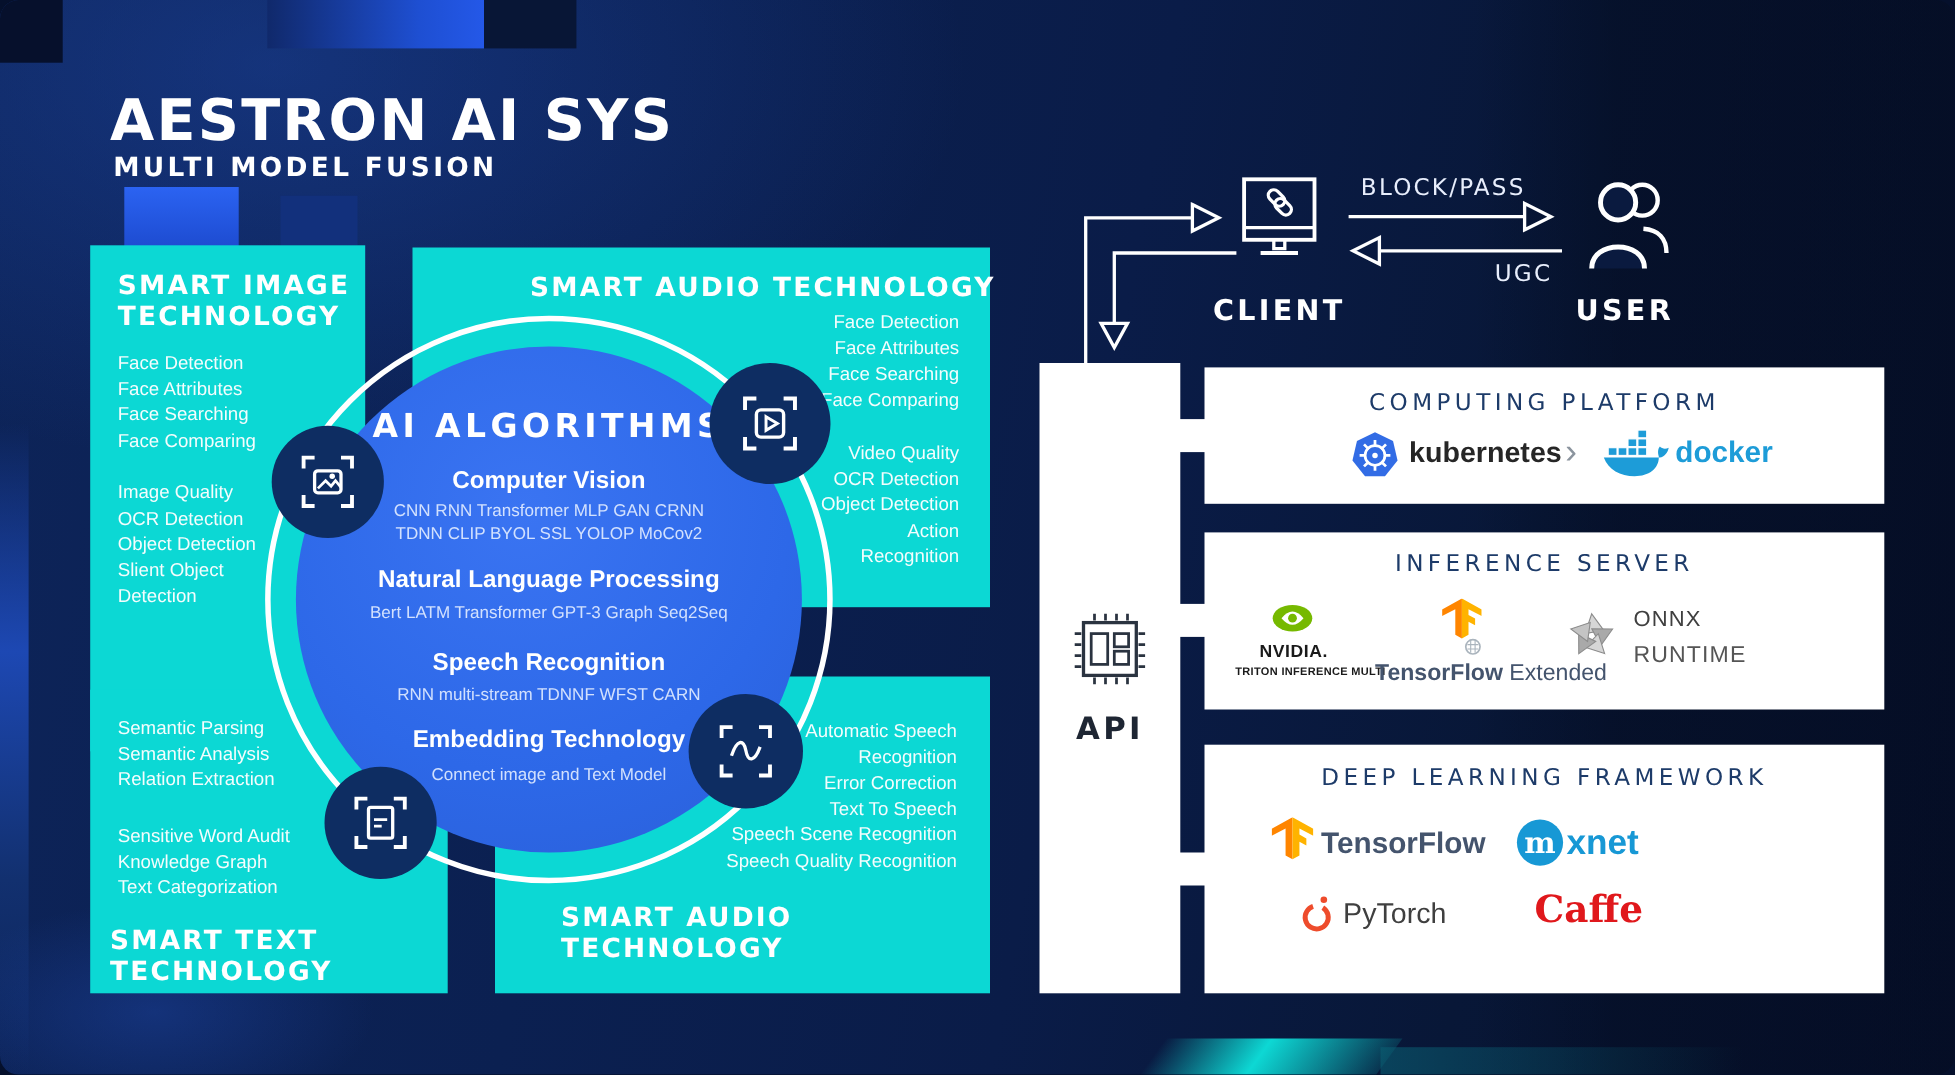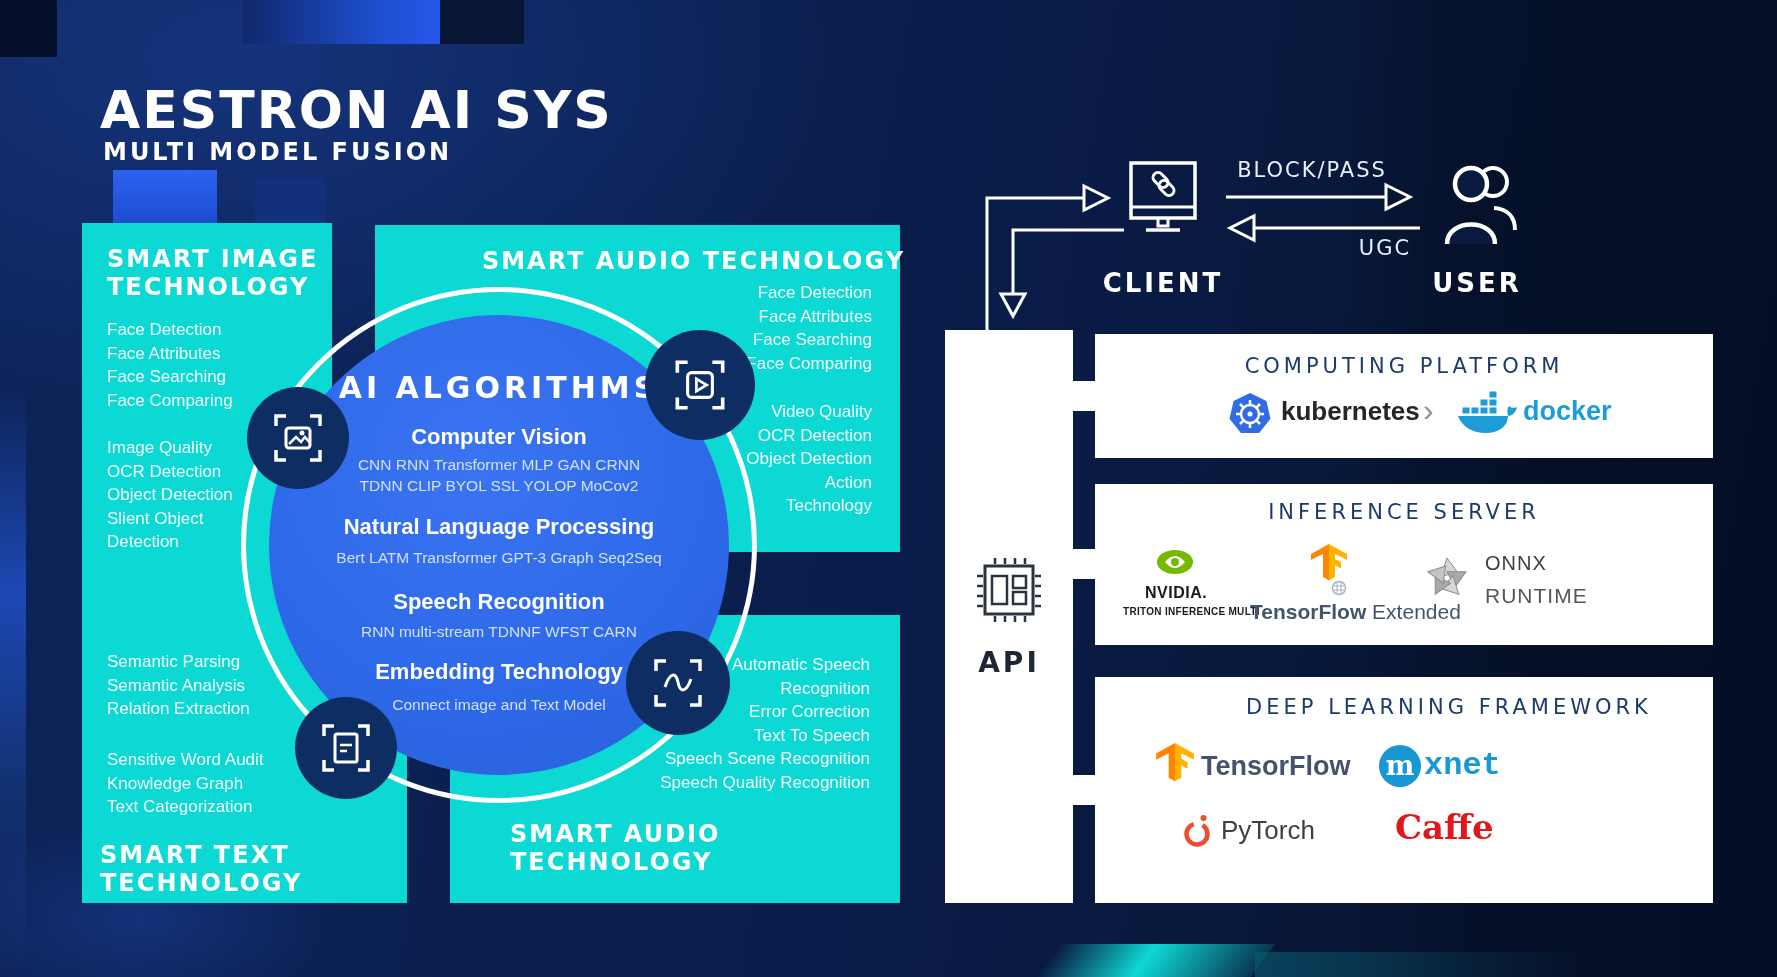--- a/index.html
+++ b/index.html
@@ -3,20 +3,21 @@
 <meta charset="utf-8">
 <style>
   * { margin:0; padding:0; box-sizing:border-box; }
   html,body { background:#05102c; }
   body { font-family:"Liberation Sans", sans-serif; }
   .canvas {
     position:relative; width:1777px; height:977px; overflow:hidden;
     background:
       radial-gradient(900px 520px at 14% 6%, rgba(35,80,185,.38), rgba(0,0,0,0) 70%),
       linear-gradient(100deg,#0d2459 0%, #0b2051 32%, #0a1c48 55%, #081737 76%, #071231 100%);
+    border-radius: 17px;
   }
   .dec { position:absolute; }
   
   .cyan { position:absolute; background:#0cd8d4; }
   .cyan h2 { color:#ffffff; font-family:"DejaVu Sans", sans-serif; font-weight:800;
              font-size:24px; line-height:28px; letter-spacing:2px; }
   .cyan ul { list-style:none; }
   .cyan li { color:#f4fdfd; font-size:17px; line-height:23.5px; }
   .abs { position:absolute; }
   .r ul { text-align:right; }
@@ -91,21 +92,21 @@
     <ul class="abs" style="right:28px;top:56px;width:200px;">
       <li>Face Detection</li>
       <li>Face Attributes</li>
       <li>Face Searching</li>
       <li>Face Comparing</li>
     </ul>
     <ul class="abs" style="right:28px;top:175px;width:200px;">
       <li>Video Quality</li>
       <li>OCR Detection</li>
       <li>Object Detection</li>
-      <li class="narrow-120">Action Technology</li>
+      <li class="narrow-120">Action Recognition</li>
     </ul>
   </div>
 
   <div class="cyan" style="left:82px;top:627px;width:325px;height:276px;">
     <ul class="abs" style="left:25px;top:23px;">
       <li>Semantic Parsing</li>
       <li>Semantic Analysis</li>
       <li>Relation Extraction</li>
     </ul>
     <ul class="abs" style="left:25px;top:121px;">
@@ -272,31 +273,31 @@
         <polygon points="0,-20 11,-5 -6,-2" fill="#d6d6d6" transform="rotate(144)"></polygon>
         <polygon points="0,-20 11,-5 -6,-2" fill="#a9a9a9" transform="rotate(216)"></polygon>
         <polygon points="0,-20 11,-5 -6,-2" fill="#c4c4c4" transform="rotate(288)"></polygon>
       </g>
     </svg>
     <div class="logo-text" style="left:390px;top:68px;font-size:20px;color:#3f3f3f;letter-spacing:1px;">ONNX</div>
     <div class="logo-text" style="left:390px;top:100px;font-size:21px;color:#555555;letter-spacing:1px;">RUNTIME</div>
   </div>
 
   <div class="wpanel" style="top:677px;height:226px;">
-    <div class="wtitle" style="top:18px;margin-left:45px;">DEEP LEARNING FRAMEWORK</div>
+    <div class="wtitle" style="top:18px;">DEEP LEARNING FRAMEWORK</div>
     <svg style="position:absolute;left:61px;top:66px;" width="38" height="42" viewBox="0 0 36 40">
       <polygon points="18,0 0,10 0,16 12,9.8 12,33 18,36.4" fill="#ff8500"></polygon>
       <polygon points="18,0 36,10 36,16 24,9.8 24,15 30,18.3 30,24.5 24,21.2 24,33 18,36.4" fill="#ffb300"></polygon>
     </svg>
     <div class="logo-text" style="left:106px;top:74px;font-size:27px;font-weight:800;color:#44546d;">TensorFlow</div>
     <svg style="position:absolute;left:283px;top:67px;" width="44" height="44" viewBox="0 0 44 44">
       <circle cx="22" cy="22" r="21" fill="#1798d5"></circle>
       <text x="22" y="31" text-anchor="middle" font-family="DejaVu Serif, serif" font-weight="bold" font-size="27" fill="#ffffff">m</text>
     </svg>
-    <div class="logo-text" style="left:329px;top:70px;font-size:32px;font-weight:bold;font-family:Liberation Mono, monospace;color:#1798d5;">xnet</div>
+    <div class="logo-text" style="left:329px;top:70px;font-size:32px;font-weight:bold;font-family:Liberation Sans, sans-serif;color:#1798d5;">xnet</div>
     <svg style="position:absolute;left:85px;top:132px;" width="34" height="42" viewBox="0 0 34 40">
       <circle cx="17" cy="24" r="10.5" stroke="#ee4c2c" stroke-width="4.5" fill="none" pathLength="100" stroke-dasharray="86 14" transform="rotate(-58 17 24)"></circle>
       <circle cx="23.5" cy="8" r="3" fill="#ee4c2c"></circle>
     </svg>
     <div class="logo-text" style="left:126px;top:138px;font-size:26px;color:#3f3f3f;">PyTorch</div>
     <div class="logo-text" style="left:300px;top:130px;font-size:34px;font-weight:bold;font-family:'DejaVu Serif',serif;color:#e0181c;">Caffe</div>
   </div>
 
 </div>
 

